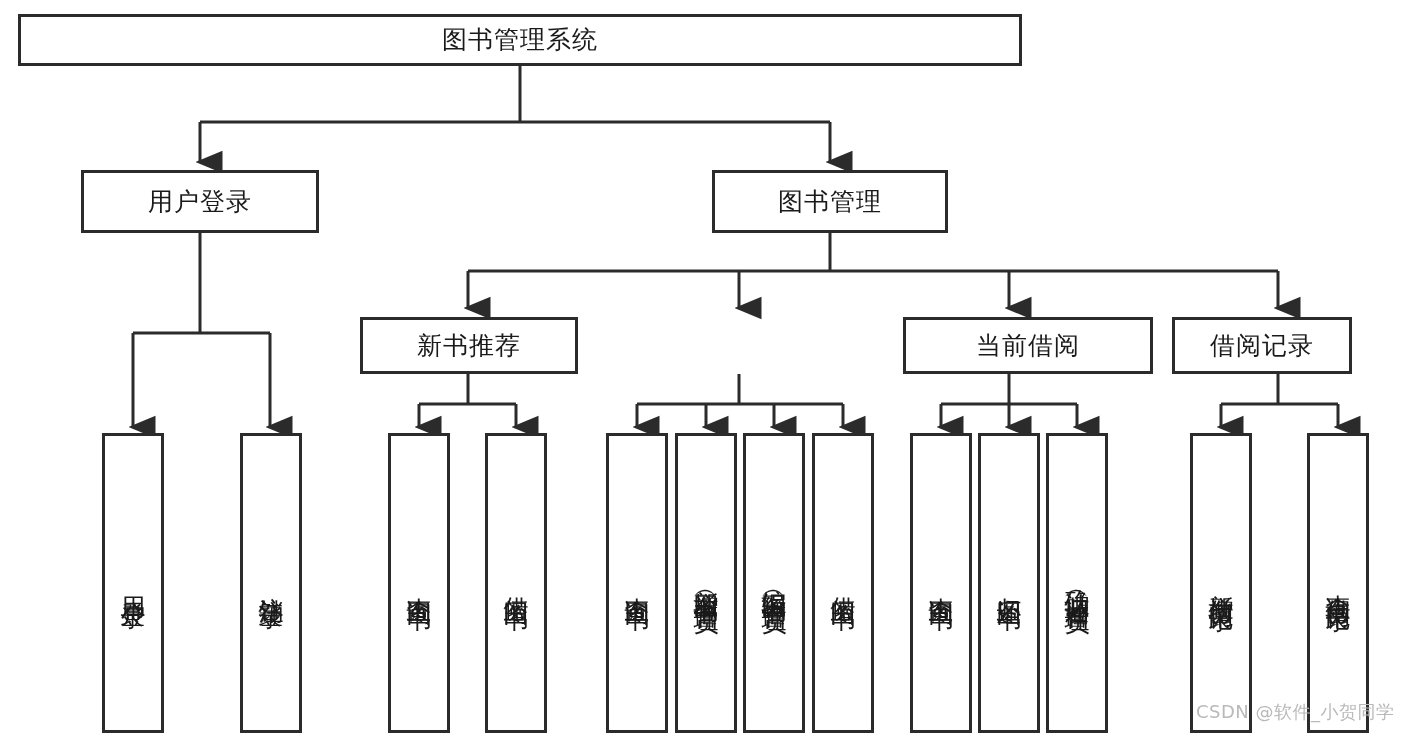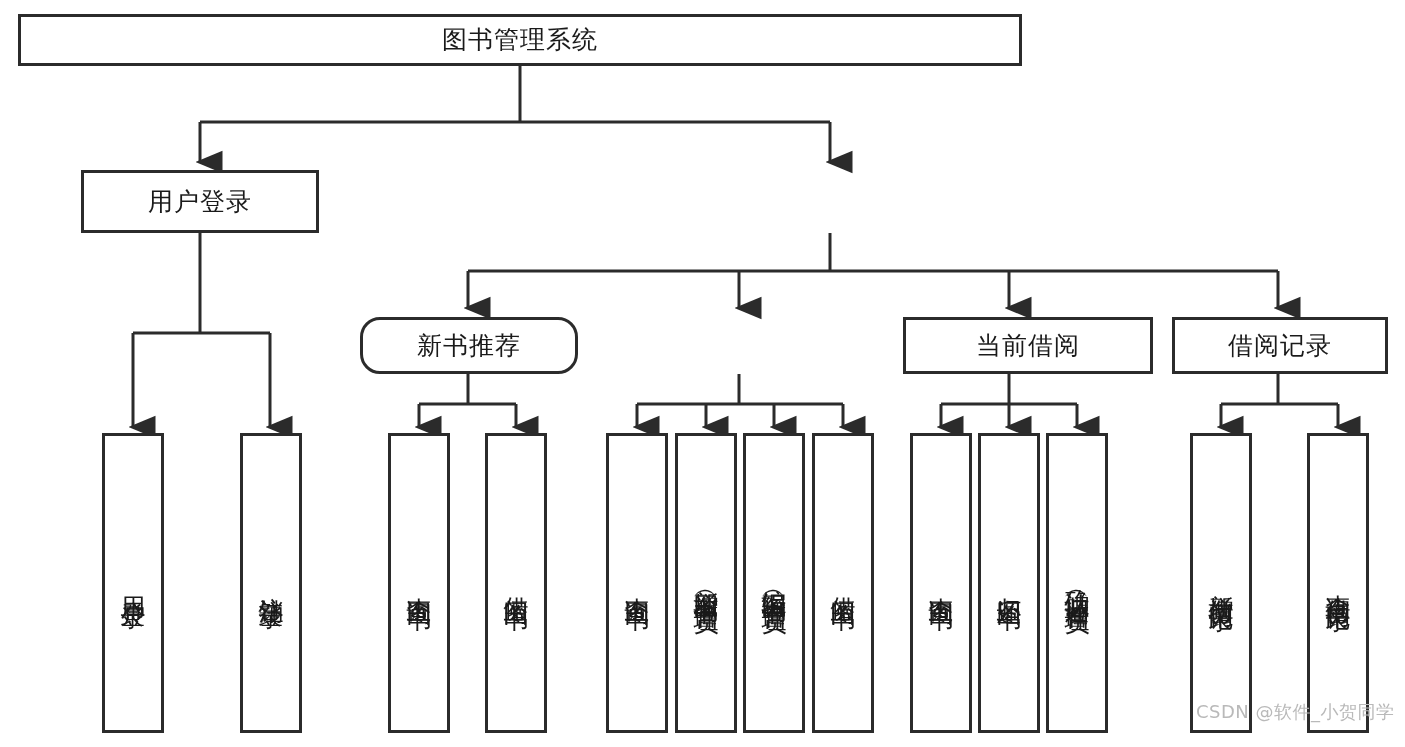--- a/index.html
+++ b/index.html
@@ -105,28 +105,31 @@
     </g>
   </svg>
 
   <div class="node h" style="left:18px;top:14px;width:1004px;height:52px;">
     <span>图书管理系统</span>
   </div>
 
   <div class="node h" style="left:81px;top:170px;width:238px;height:63px;">
     <span>用户登录</span>
   </div>
+  <div class="node h" style="left:712px;top:170px;width:236px;height:63px;">
+    <span>图书管理</span>
+  </div>
 
-  <div class="node h" style="left:360px;top:317px;width:218px;height:57px;border-radius:20px;">
+  <div class="node h" style="left:360px;top:317px;width:218px;height:57px;">
     <span>新书推荐</span>
   </div>
   <div class="node h" style="left:903px;top:317px;width:250px;height:57px;">
     <span>当前借阅</span>
   </div>
-  <div class="node h" style="left:1172px;top:317px;width:216px;height:57px;">
+  <div class="node h" style="left:1172px;top:317px;width:180px;height:57px;">
     <span>借阅记录</span>
   </div>
 
   <div class="node v" style="left:102px;top:433px;width:62px;height:300px;">
     <span class="vtext">用户登录</span>
   </div>
   <div class="node v" style="left:240px;top:433px;width:62px;height:300px;">
     <span class="vtext">注销登录</span>
   </div>
 

